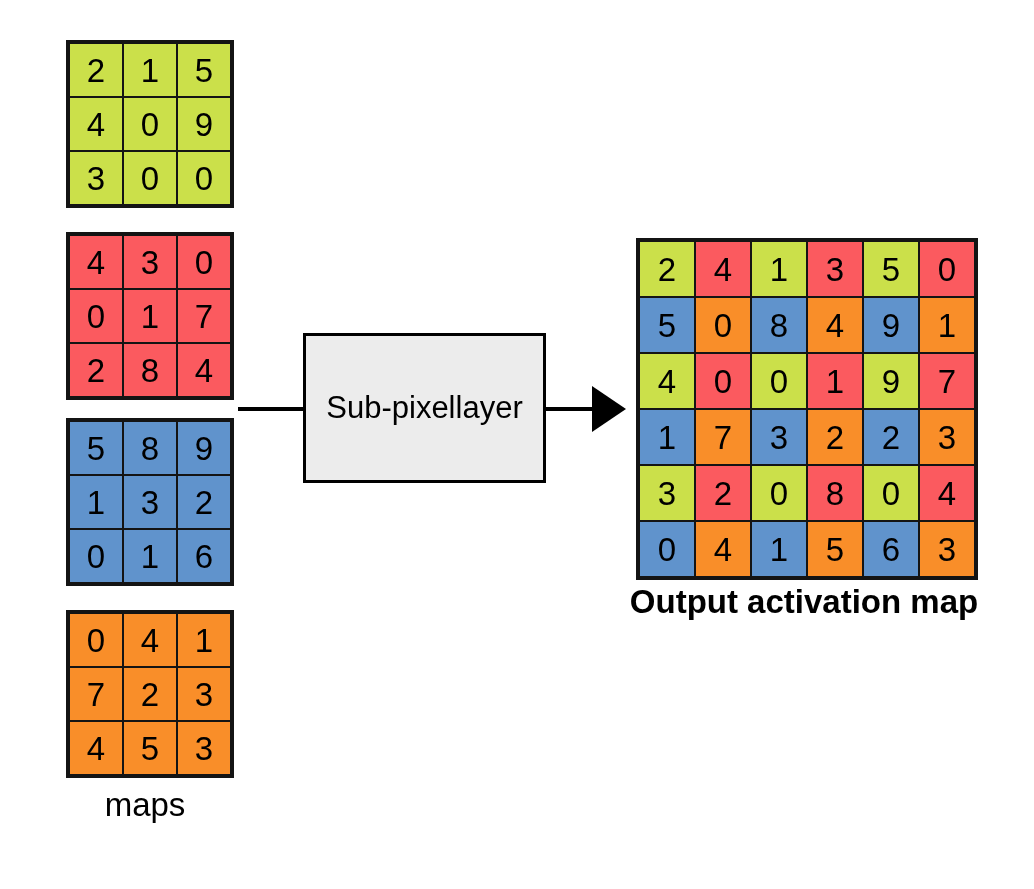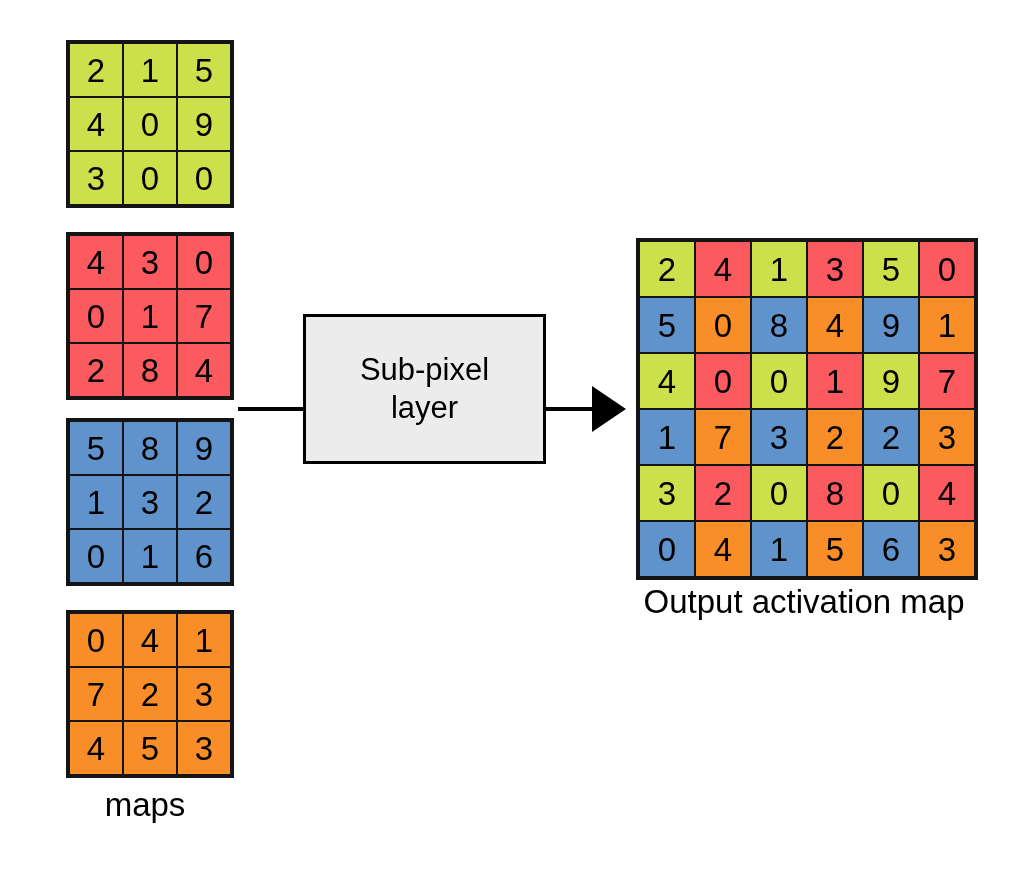--- a/index.html
+++ b/index.html
@@ -57,28 +57,28 @@
     grid-template-rows: repeat(6, 56px);
     left: 636px;
     top: 238px;
   }
   .grid.output .cell { font-size: 33px; }
 
   
   #proc-box {
     position: absolute;
     left: 303px;
-    top: 314px;
+    top: 333px;
     width: 243px;
     height: 150px;
     border: 3px solid #000000;
     background: #ececec;
     box-sizing: border-box;
     display: flex;
-    flex-direction: column;
+    flex-direction: row;
     align-items: center;
     justify-content: center;
     text-align: center;
   }
   #proc-box .line {
     font-size: 31px;
     line-height: 1.22;
     color: #000000;
     white-space: nowrap;
   }
@@ -105,21 +105,21 @@
   
   .caption {
     position: absolute;
     font-size: 33px;
     line-height: 1.24;
     text-align: center;
     color: #000000;
     white-space: nowrap;
   }
   #caption-input  { left: 0px;  top: 785px; width: 290px; }
-  #caption-output { left: 614px; top: 582px; width: 380px; }
+  #caption-output { left: 614px; top: 582px; width: 380px; font-weight: bold; }
 </style>
 </head>
 <body>
 
 <div id="stage">
 
   <div id="input-maps">
       <div class="grid input" style="top: 40px;">
         <div class="cell" style="background: rgb(203, 224, 74);">2</div>
         <div class="cell" style="background: rgb(203, 224, 74);">1</div>

